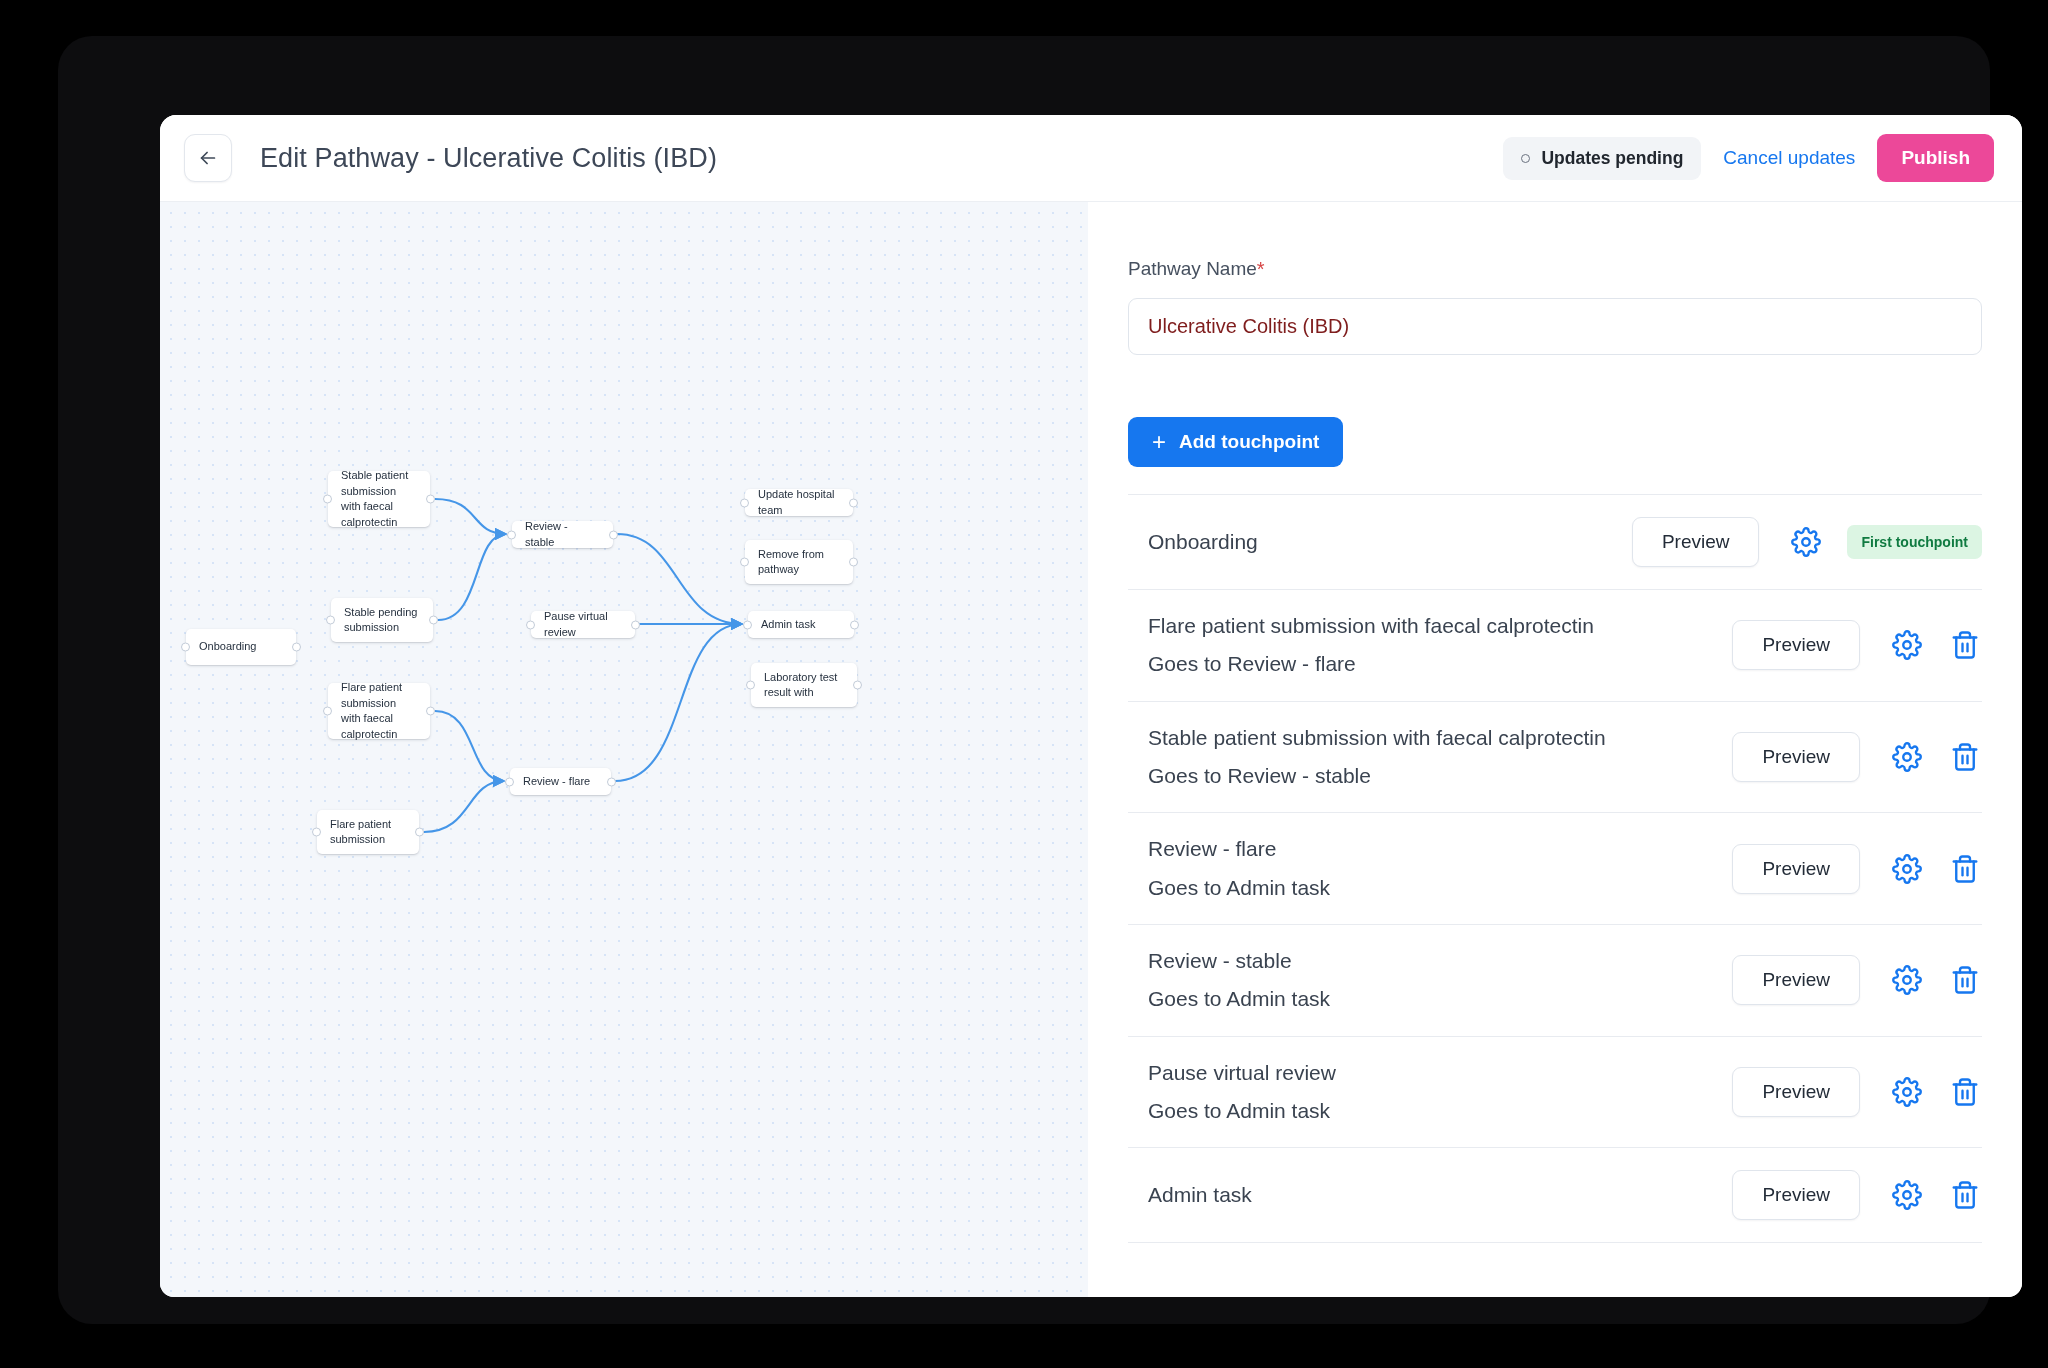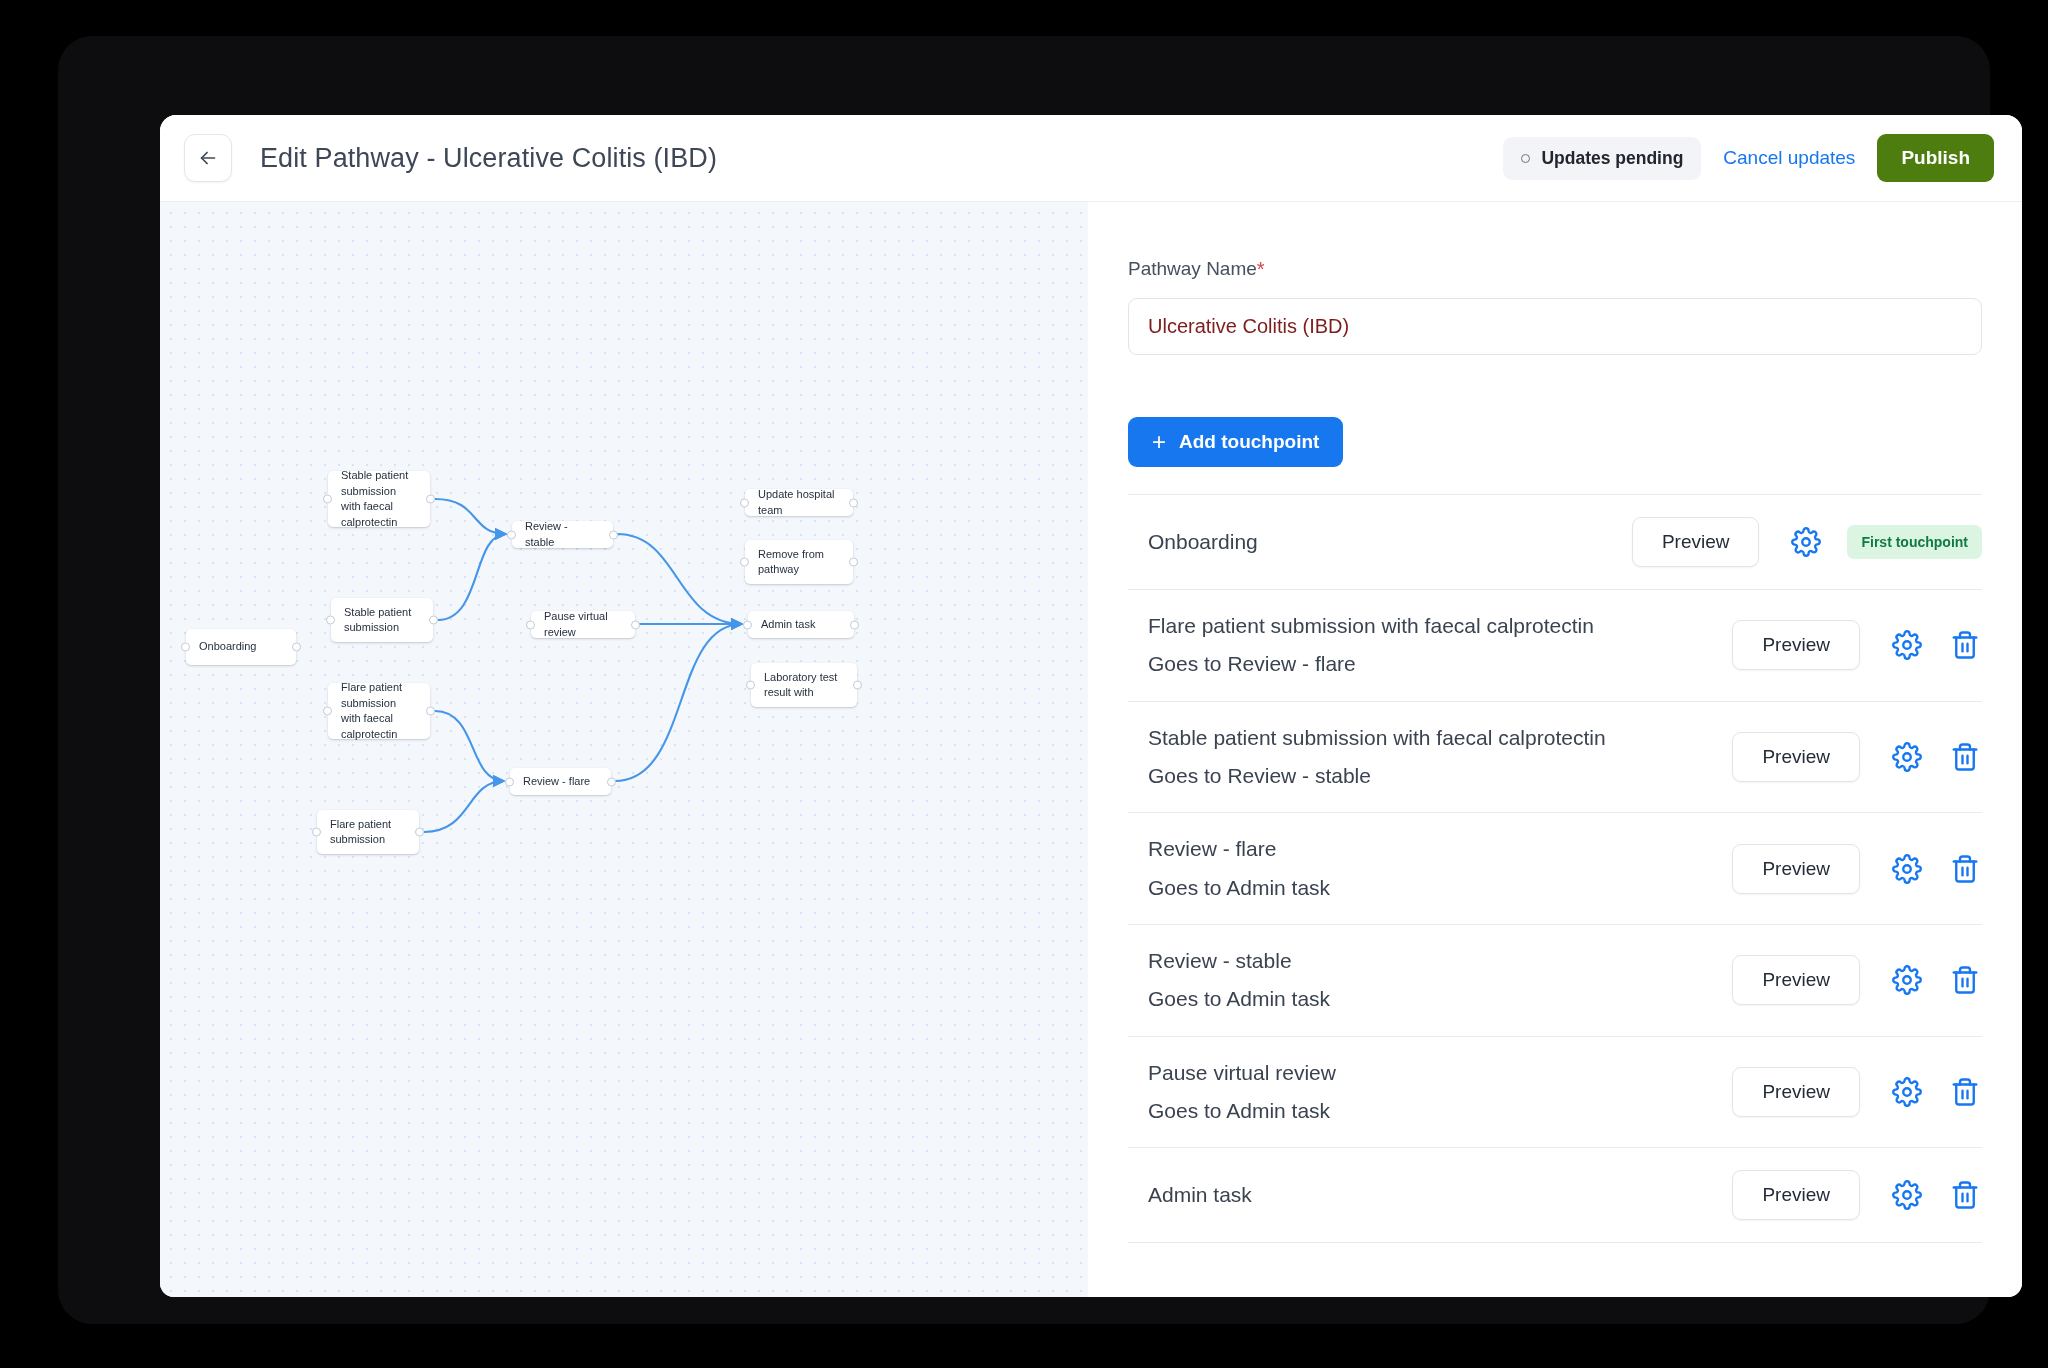--- a/index.html
+++ b/index.html
@@ -71,21 +71,21 @@
   #status-dot {
     width: 9px; height: 9px; border-radius: 50%;
     border: 1.6px solid #6b7280; background: transparent;
     flex: 0 0 auto;
   }
   #cancel-updates {
     font-size: 19px; color: #1677ef;
     cursor: pointer; white-space: nowrap;
   }
   #publish-button {
-    background: #4d7c0f; color: #ffffff;
+    background: #ec4899; color: #ffffff;
     border: none; border-radius: 9px;
     padding: 13px 24px;
     font-size: 19px; font-weight: bold;
     font-family: inherit;
     cursor: pointer; white-space: nowrap;
   }
 
   
   #flow-canvas {
     position: absolute;
@@ -275,21 +275,21 @@
             <span>Onboarding</span>
             <span class="port right"></span>
           </div>
           <div class="flow-node" style="left: 168px; top: 269px; width: 102px; height: 56px;">
             <span class="port left"></span>
             <span>Stable patient submission with faecal calprotectin</span>
             <span class="port right"></span>
           </div>
           <div class="flow-node" style="left: 171px; top: 396px; width: 102px; height: 44px;">
             <span class="port left"></span>
-            <span>Stable patient submission</span>
+            <span>Stable pending submission</span>
             <span class="port right"></span>
           </div>
           <div class="flow-node" style="left: 168px; top: 481px; width: 102px; height: 56px;">
             <span class="port left"></span>
             <span>Flare patient submission with faecal calprotectin</span>
             <span class="port right"></span>
           </div>
           <div class="flow-node" style="left: 157px; top: 608px; width: 102px; height: 44px;">
             <span class="port left"></span>
             <span>Flare patient submission</span>

